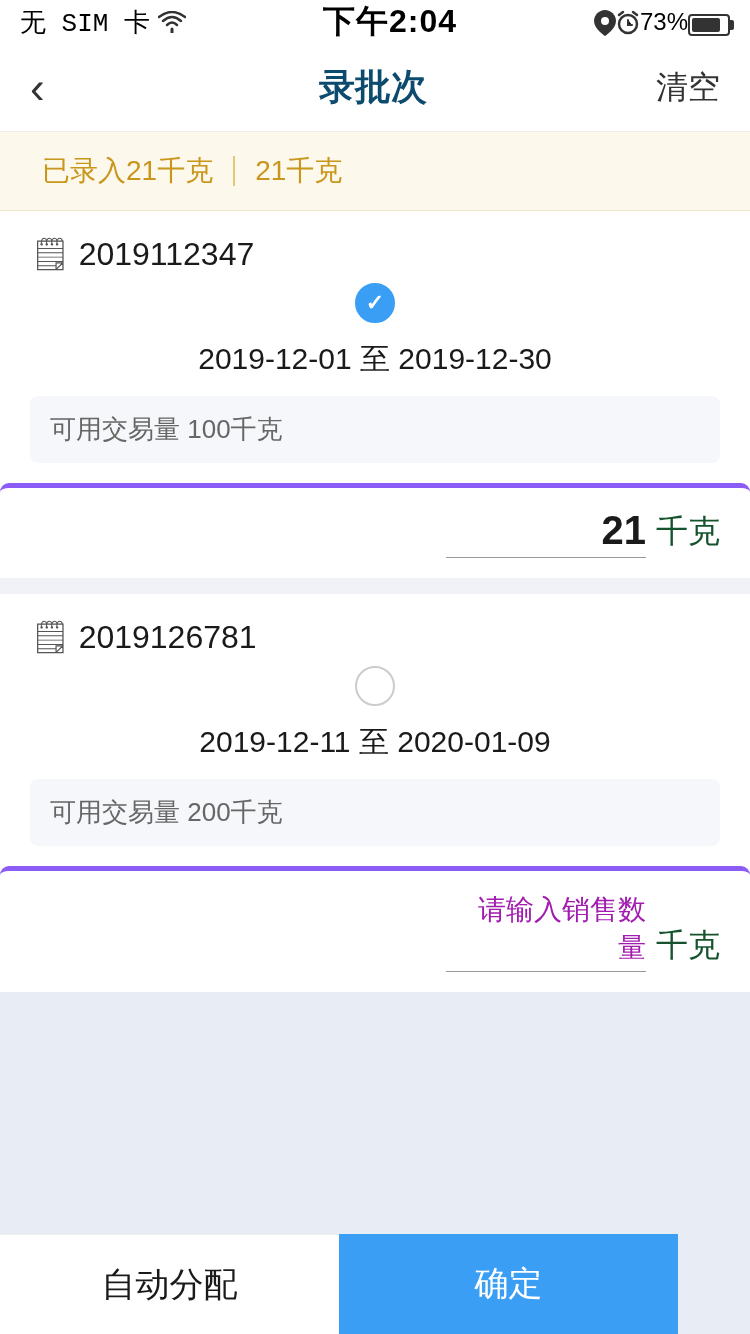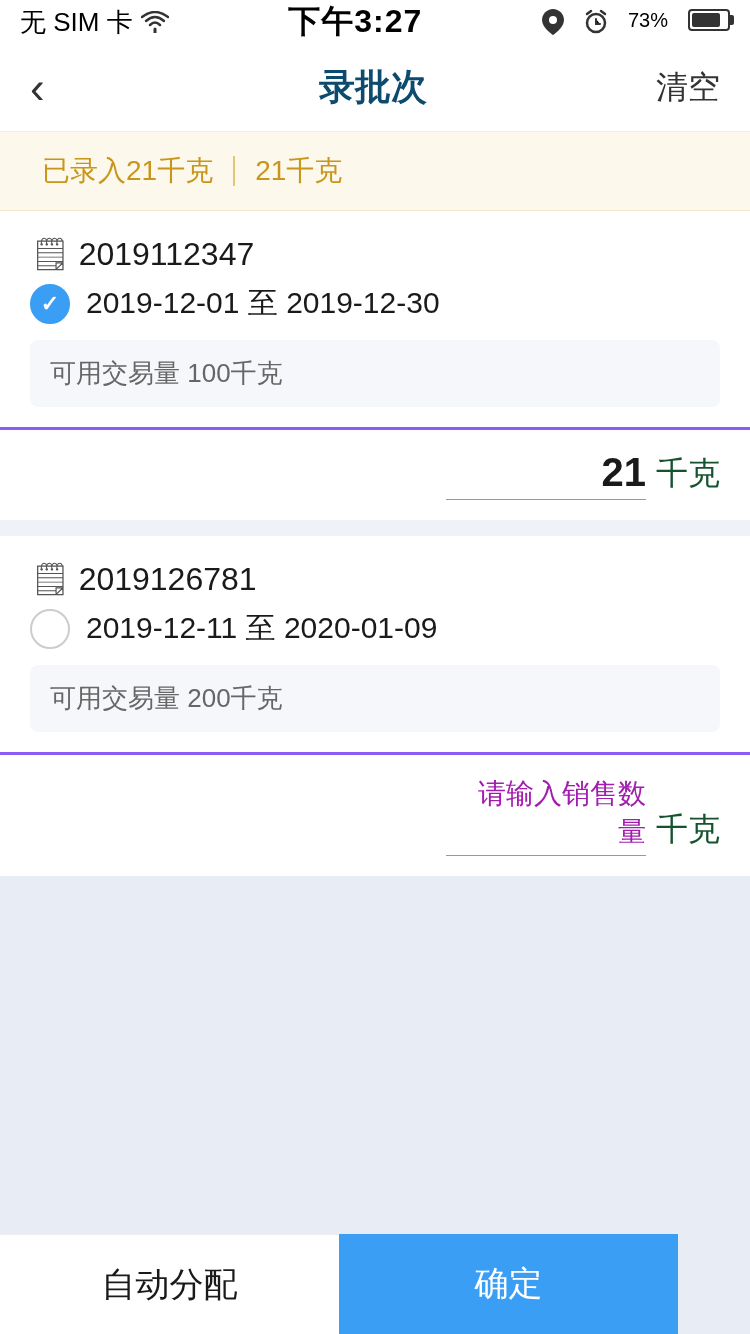--- a/index.html
+++ b/index.html
@@ -21,31 +21,32 @@
       height: 44px;
       padding: 0 20px;
       font-size: 28px;
       font-weight: 500;
     }
     .status-left {
       display: flex;
       align-items: center;
       gap: 8px;
       font-size: 26px;
+      font-family: Liberation Mono, monospace;
     }
     .status-time {
       font-size: 32px;
       font-weight: 600;
       letter-spacing: 1px;
     }
     .status-right {
       display: flex;
-      align-items: flex-start;
-      gap: 20px;
-      font-size: 20px;
+      align-items: flex-end;
+      gap: 0;
+      font-size: 24px;
     }
     .battery-icon {
       display: inline-block;
       width: 42px;
       height: 22px;
       border: 2px solid #333;
       border-radius: 4px;
       position: relative;
     }
     .battery-icon::after {
@@ -142,20 +143,21 @@
     .batch-id {
       font-size: 32px;
       color: #1a1a1a;
       font-weight: 500;
     }
     .batch-date-row {
       display: flex;
       align-items: center;
       gap: 16px;
       margin-bottom: 16px;
+      flex-direction: column;
     }
     .radio-circle {
       width: 40px;
       height: 40px;
       border-radius: 50%;
       border: 2px solid #ccc;
       background: #fff;
       flex-shrink: 0;
     }
     .radio-circle.checked {
@@ -184,21 +186,22 @@
       margin-bottom: 0;
     }
 
     
     .qty-row {
       display: flex;
       align-items: center;
       justify-content: flex-end;
       padding: 20px 30px;
       background: #fff;
-      border-top: 3px solid #8b5cf6;
+      border-top: 5px solid #8b5cf6;
+      border-radius: 9px;
     }
     .qty-input-area {
       display: flex;
       align-items: flex-end;
       gap: 10px;
     }
     .qty-underline {
       border-bottom: 1.5px solid #999;
       width: 200px;
       text-align: right;
@@ -272,21 +275,21 @@
   <div class="status-bar">
     <div class="status-left">
       <span>无 SIM 卡</span>
       <svg width="28" height="22" viewBox="0 0 28 22">
         <path d="M14 18 L14 22" stroke="#333" stroke-width="3" stroke-linecap="round"></path>
         <path d="M9 14 Q14 9 19 14" stroke="#333" stroke-width="2.5" fill="none" stroke-linecap="round"></path>
         <path d="M5 10 Q14 2 23 10" stroke="#333" stroke-width="2.5" fill="none" stroke-linecap="round"></path>
         <path d="M1 6 Q14 -4 27 6" stroke="#333" stroke-width="2.5" fill="none" stroke-linecap="round"></path>
       </svg>
     </div>
-    <div class="status-time">下午3:27</div>
+    <div class="status-time">下午2:04</div>
     <div class="status-right">
       <svg width="22" height="26" viewBox="0 0 22 26">
         <path d="M11 0 C5 0 0 5 0 11 C0 19 11 26 11 26 C11 26 22 19 22 11 C22 5 17 0 11 0Z" fill="#333"></path>
         <circle cx="11" cy="11" r="4" fill="white"></circle>
       </svg>
       <svg width="24" height="26" viewBox="0 0 24 26">
         <circle cx="12" cy="14" r="9" stroke="#333" stroke-width="2.5" fill="none"></circle>
         <path d="M12 10 L12 15 L16 15" stroke="#333" stroke-width="2" stroke-linecap="round"></path>
         <path d="M3 5 L7 2" stroke="#333" stroke-width="2.5" stroke-linecap="round"></path>
         <path d="M21 5 L17 2" stroke="#333" stroke-width="2.5" stroke-linecap="round"></path>

